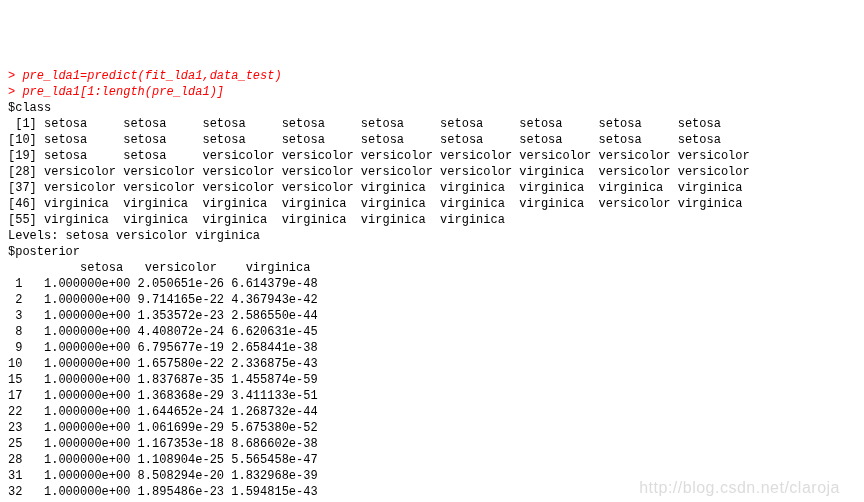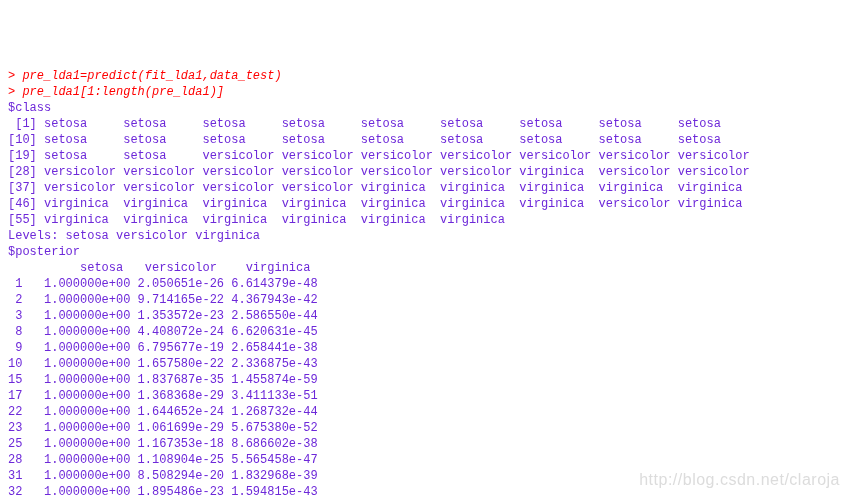--- a/index.html
+++ b/index.html
@@ -11,25 +11,25 @@
     background: #ffffff;
     color: #0000cc;
     white-space: pre;
     position: relative;
     width: 864px;
     height: 502px;
     box-sizing: border-box;
     overflow: hidden;
   }
   .cmd { color: #ff0000; font-style: italic; }
-  .out { color: #6d28d9; }
+  .out { color: #000000; }
   .watermark {
     position: absolute;
     right: 24px;
-    bottom: 14px;
+    bottom: 6px;
     color: #dcdcdc;
     font-family: Arial, sans-serif;
     font-size: 16px;
     letter-spacing: 0.5px;
     pointer-events: none;
   }
 </style>
 </head>
 <body>
 

